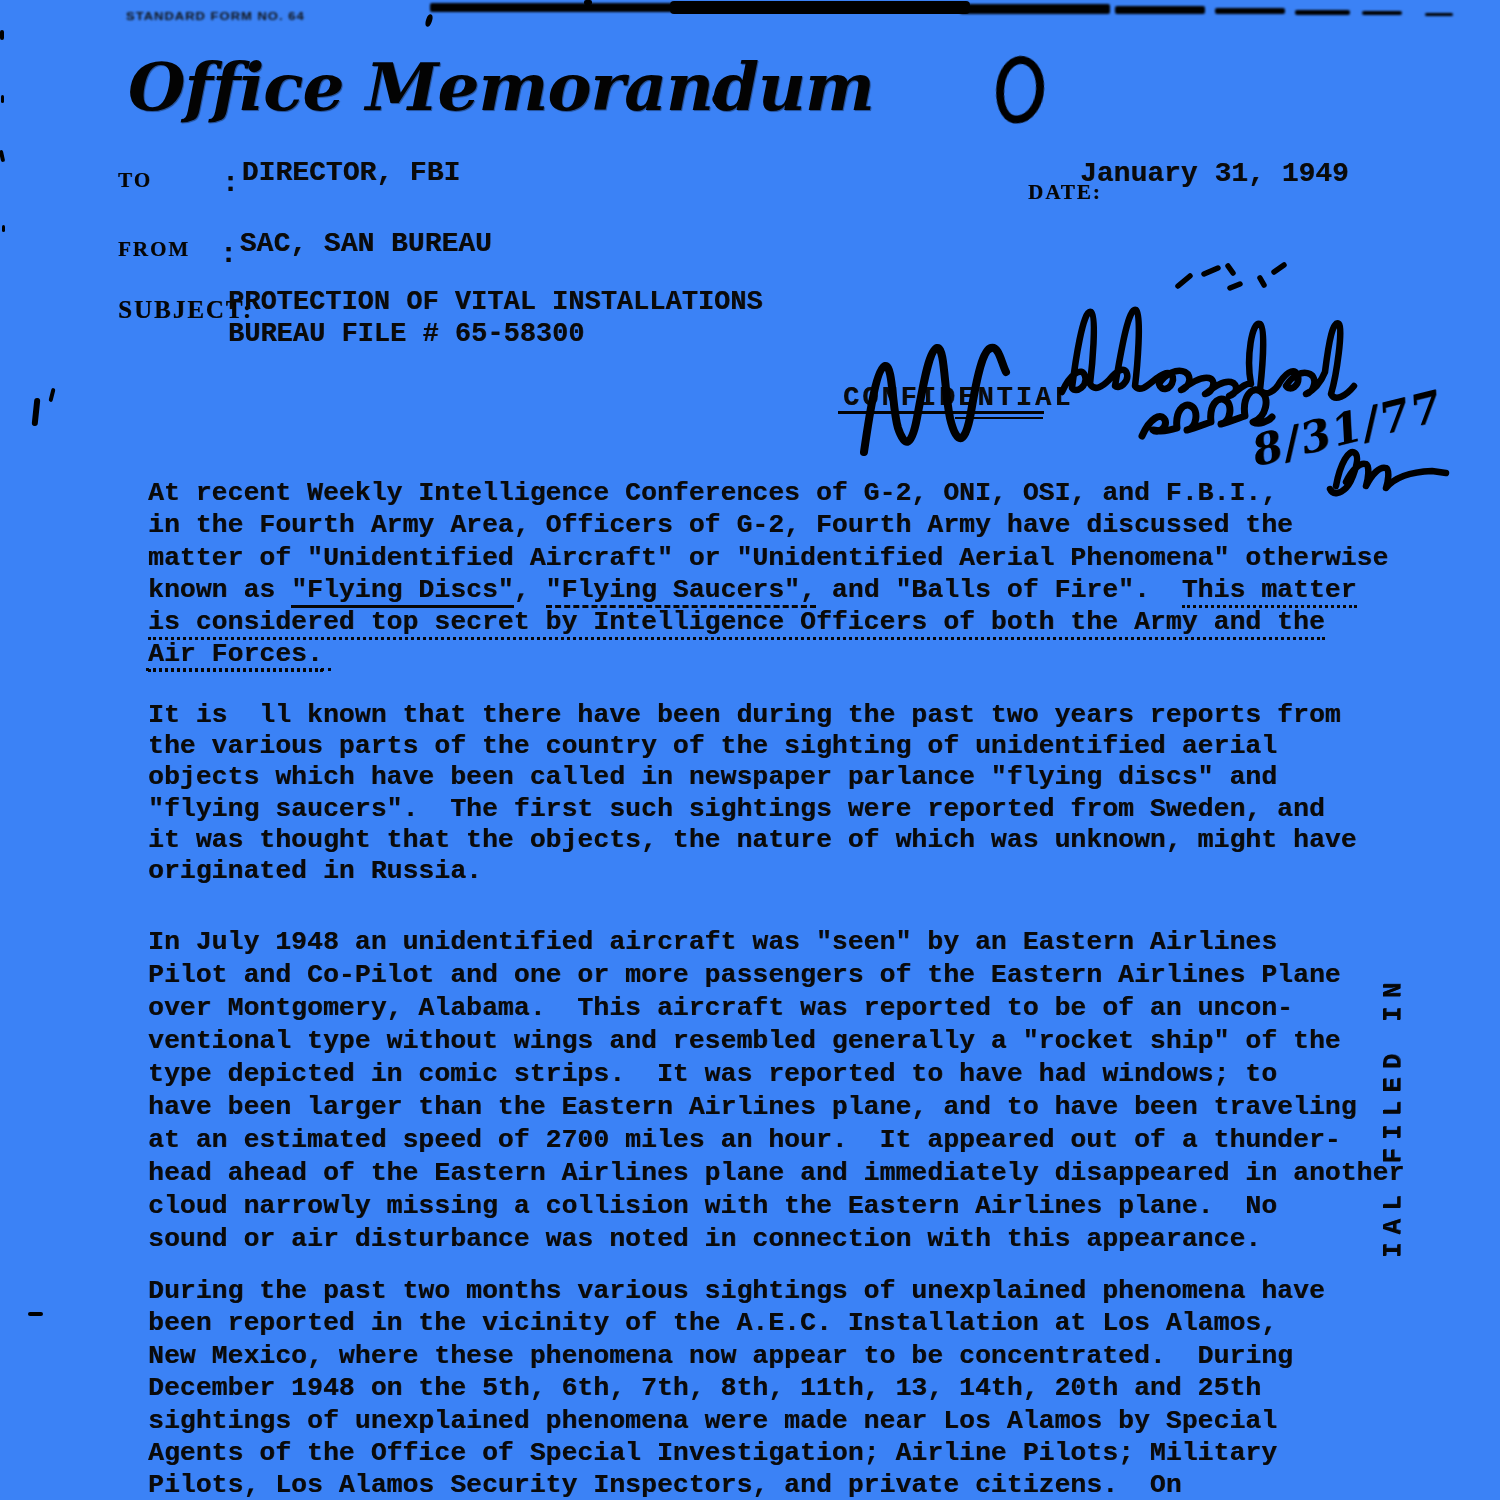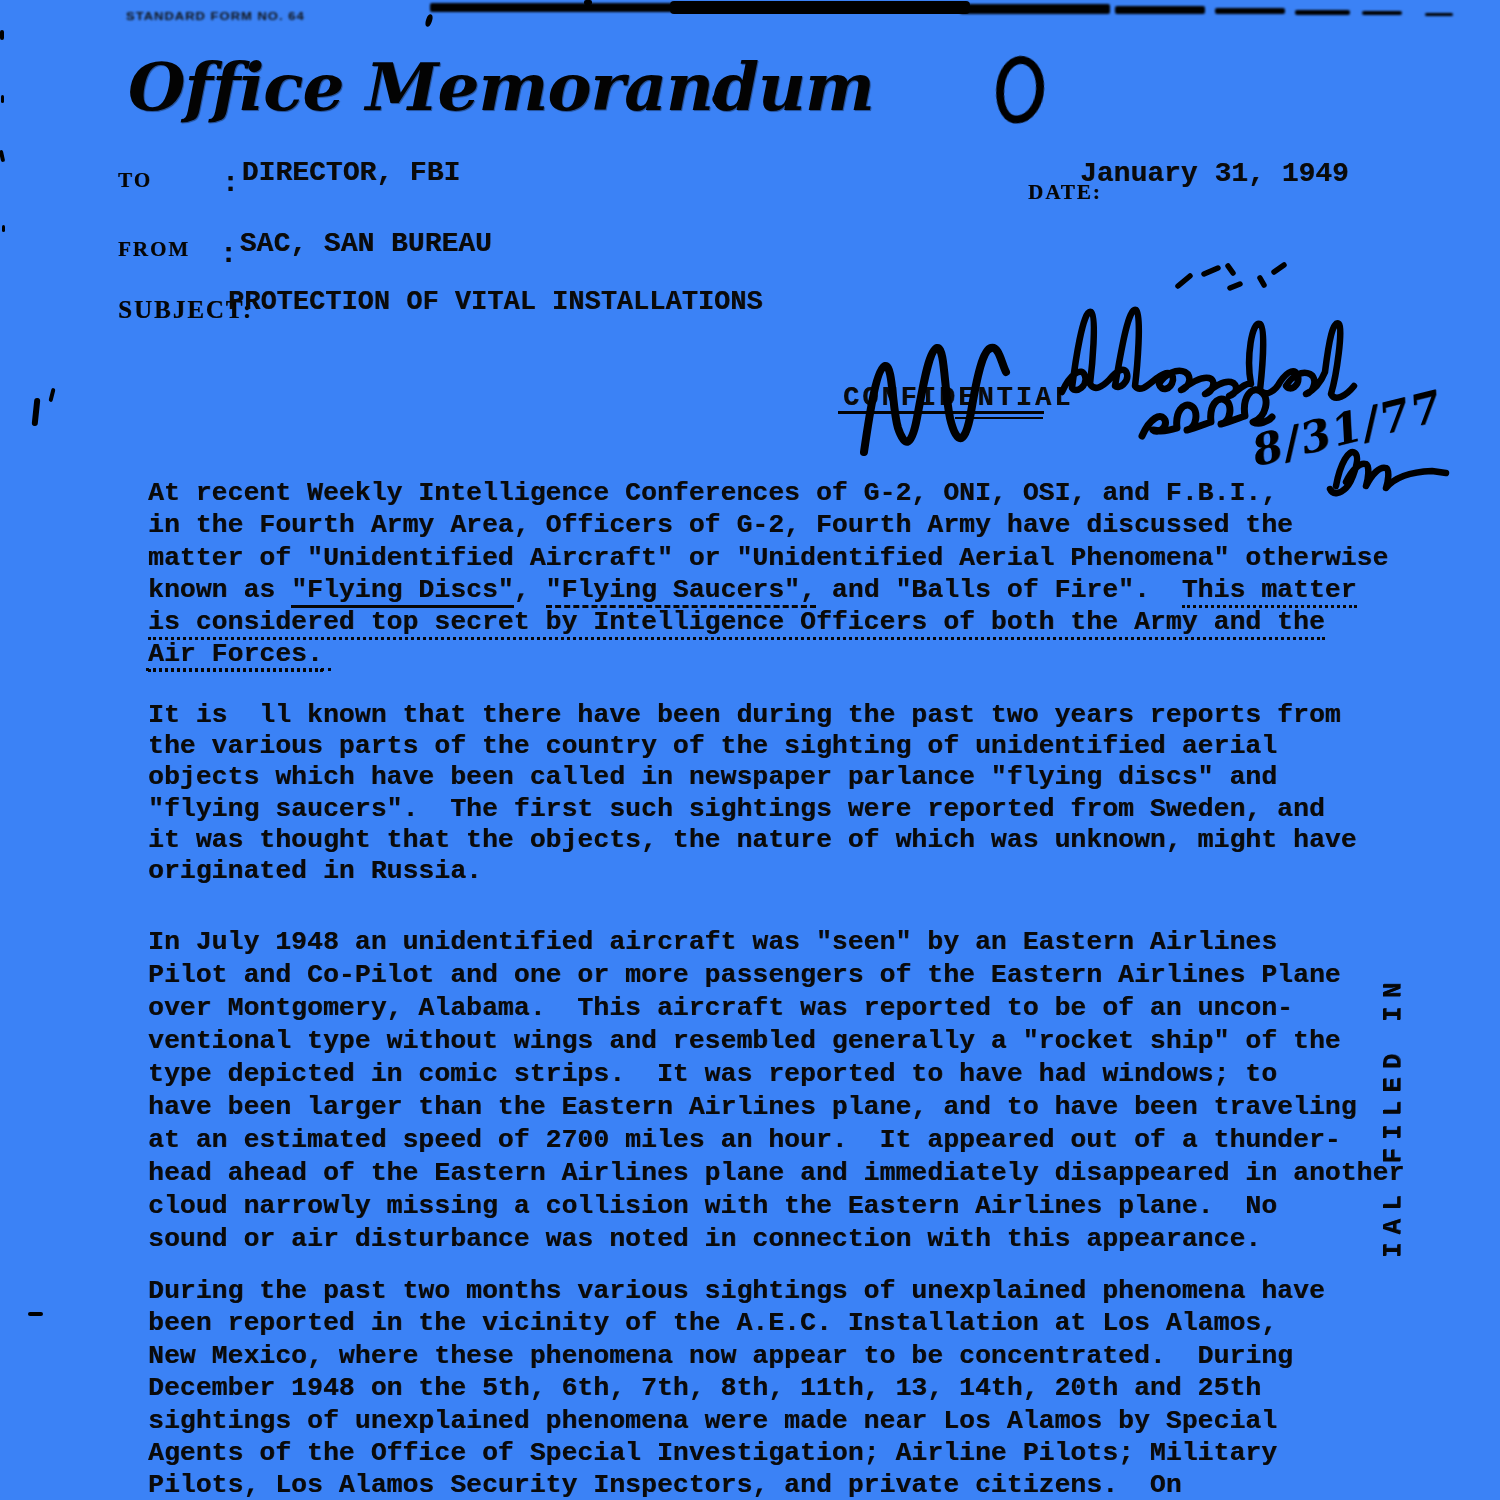--- a/index.html
+++ b/index.html
@@ -109,20 +109,21 @@
     <div class="abs memo-title">Office Memorandum</div>
     <div class="abs title-sep">•</div>
     <div class="blob-d"></div>
 
     <div class="abs meta-label lbl-to">TO</div>
     <div class="abs typed val-to"><span class="colon">:</span><span>DIRECTOR, FBI</span></div>
     <div class="abs meta-label lbl-from">FROM</div>
     <div class="abs typed val-from"><span class="colon">:</span><span>SAC, SAN BUREAU</span></div>
     <div class="abs meta-label lbl-subject">SUBJECT:</div>
     <div class="abs typed val-subject1">PROTECTION OF VITAL INSTALLATIONS</div>
+    <div class="abs typed val-subject2">BUREAU FILE # 65-58300</div>
     <div class="abs typed val-date">January 31, 1949</div>
     <div class="abs meta-label lbl-date">DATE:</div>
 
     <div class="abs typed stamp">CONFIDENTIAL</div>
     <div class="abs stamp-line" style="left:838px;top:411px;width:206px;"></div>
     <div class="abs stamp-line" style="left:955px;top:417px;width:88px;height:2px;"></div>
 
     <svg class="handwriting" width="700" height="260" viewBox="0 0 700 260">
       <g fill="none" stroke="#0d0d0d" stroke-linecap="round" stroke-linejoin="round">
 

